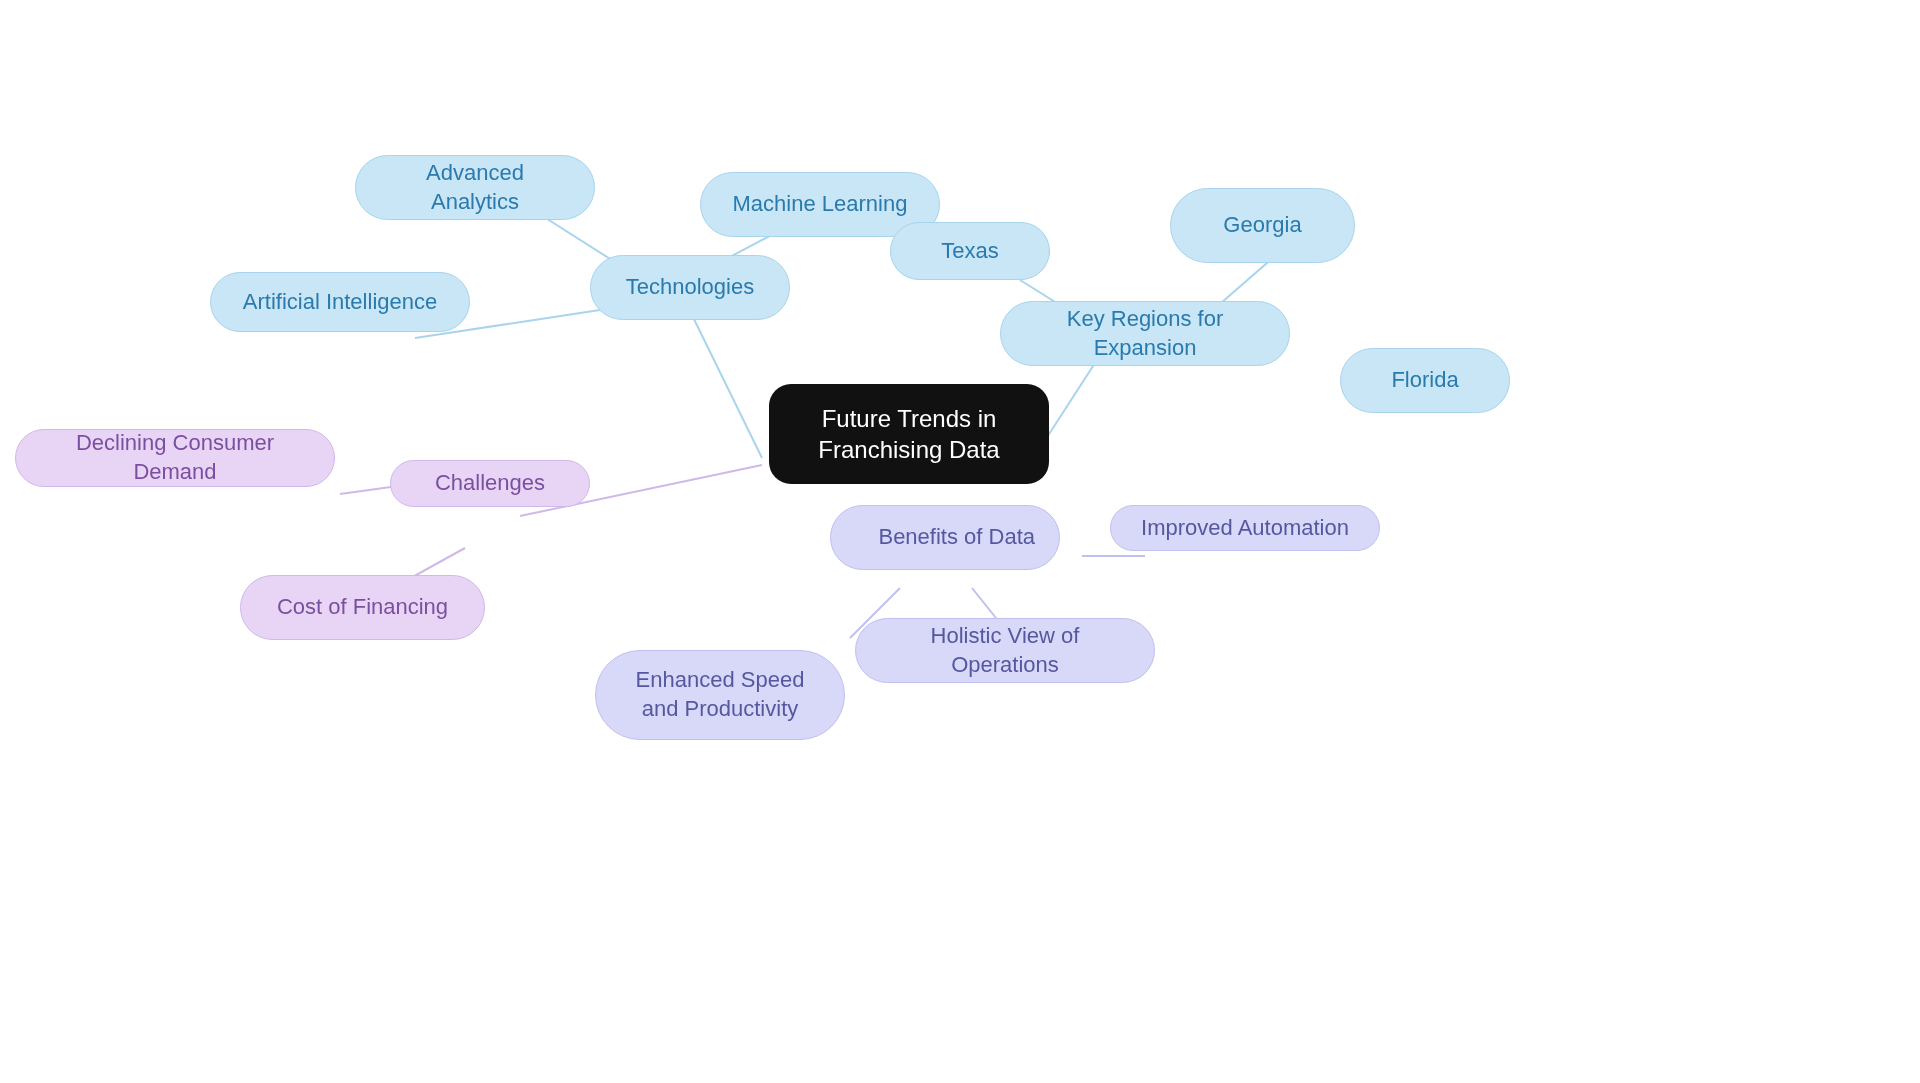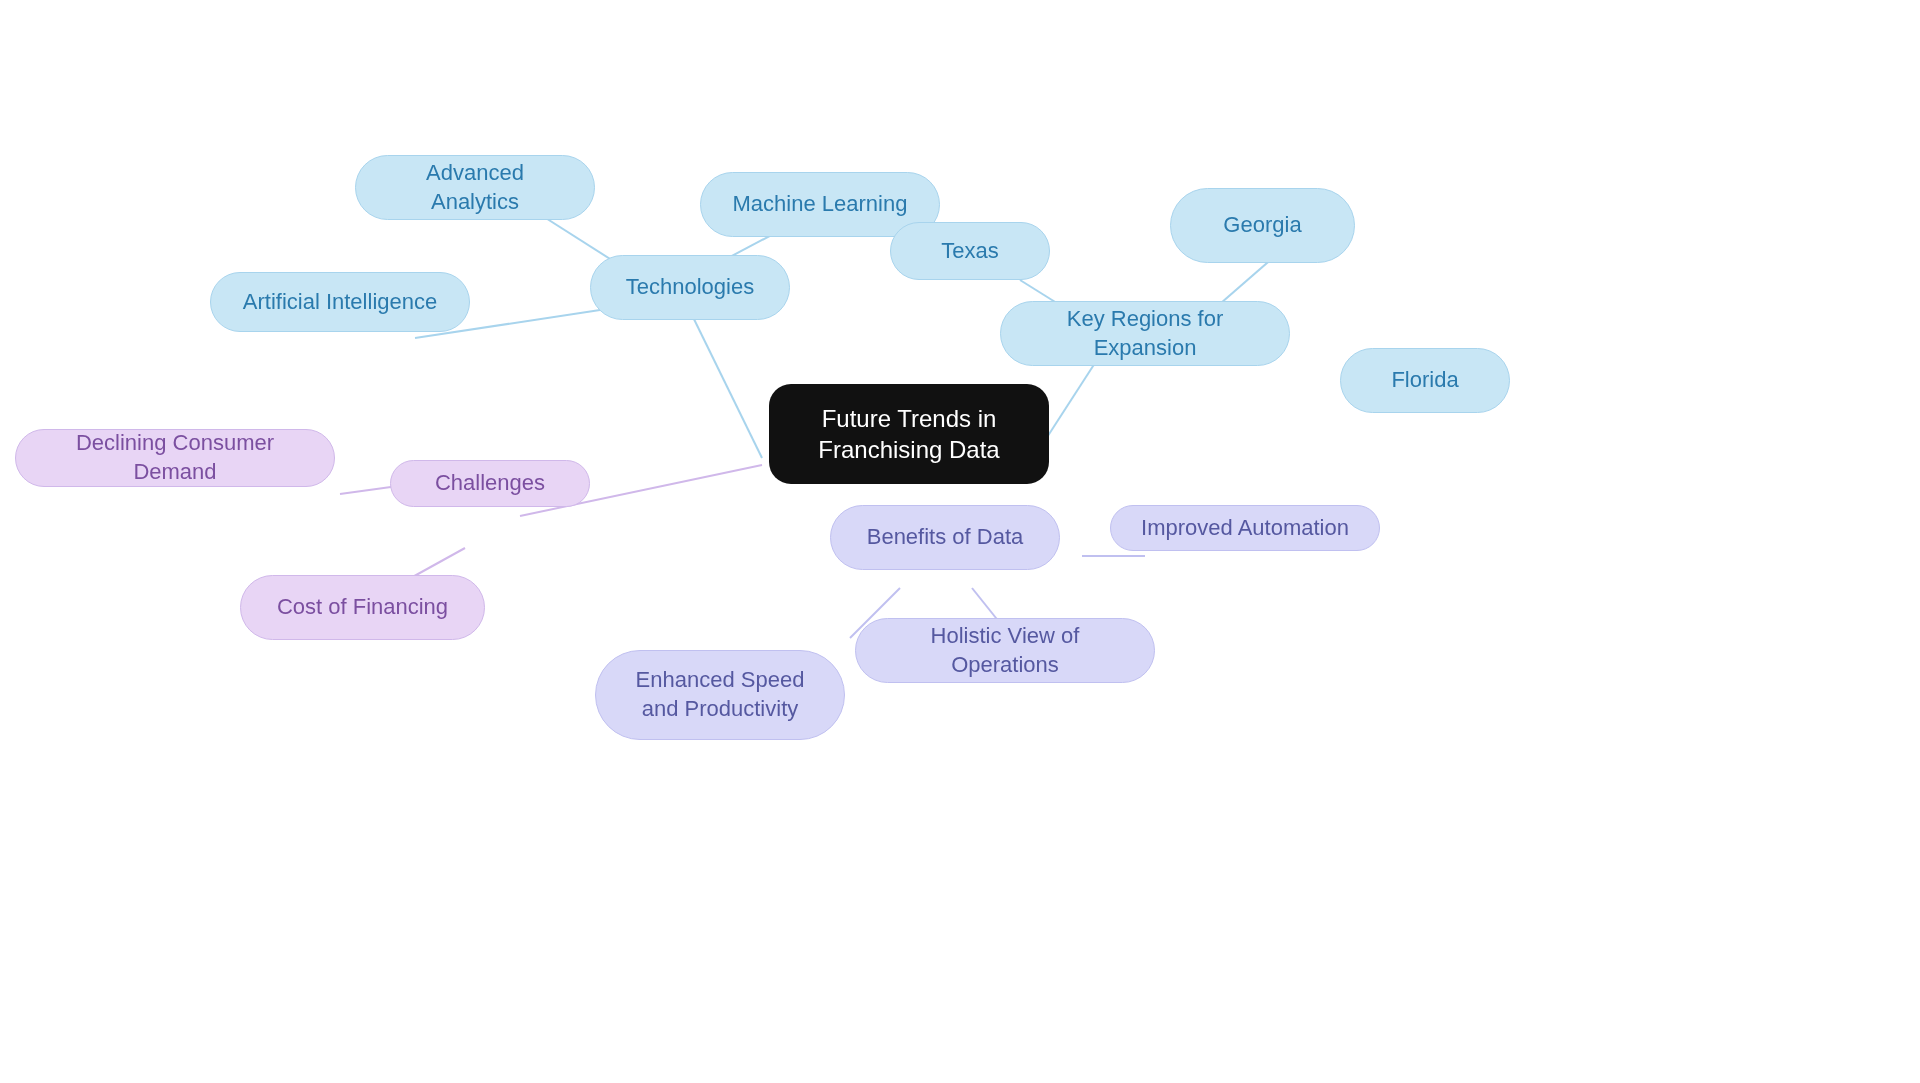--- a/index.html
+++ b/index.html
@@ -133,21 +133,21 @@
 </div>
 
 <div class="node node-purple" style="left:15px; top:429px; width:320px; height:58px;">
   <span>Declining Consumer Demand</span>
 </div>
 
 <div class="node node-purple" style="left:240px; top:575px; width:245px; height:65px;">
   <span>Cost of Financing</span>
 </div>
 
-<div class="node node-indigo" style="left:830px; top:505px; width:230px; height:65px;">
+<div class="node node-indigo" style="left:830px; top:505px; width:230px; height:65px;justify-content:flex-end;">
   <span>Benefits of Data</span>
 </div>
 
 <div class="node node-indigo" style="left:1110px; top:505px; width:270px; height:46px;">
   <span>Improved Automation</span>
 </div>
 
 <div class="node node-indigo" style="left:595px; top:650px; width:250px; height:90px;">
   <span>Enhanced Speed and
 Productivity</span>

